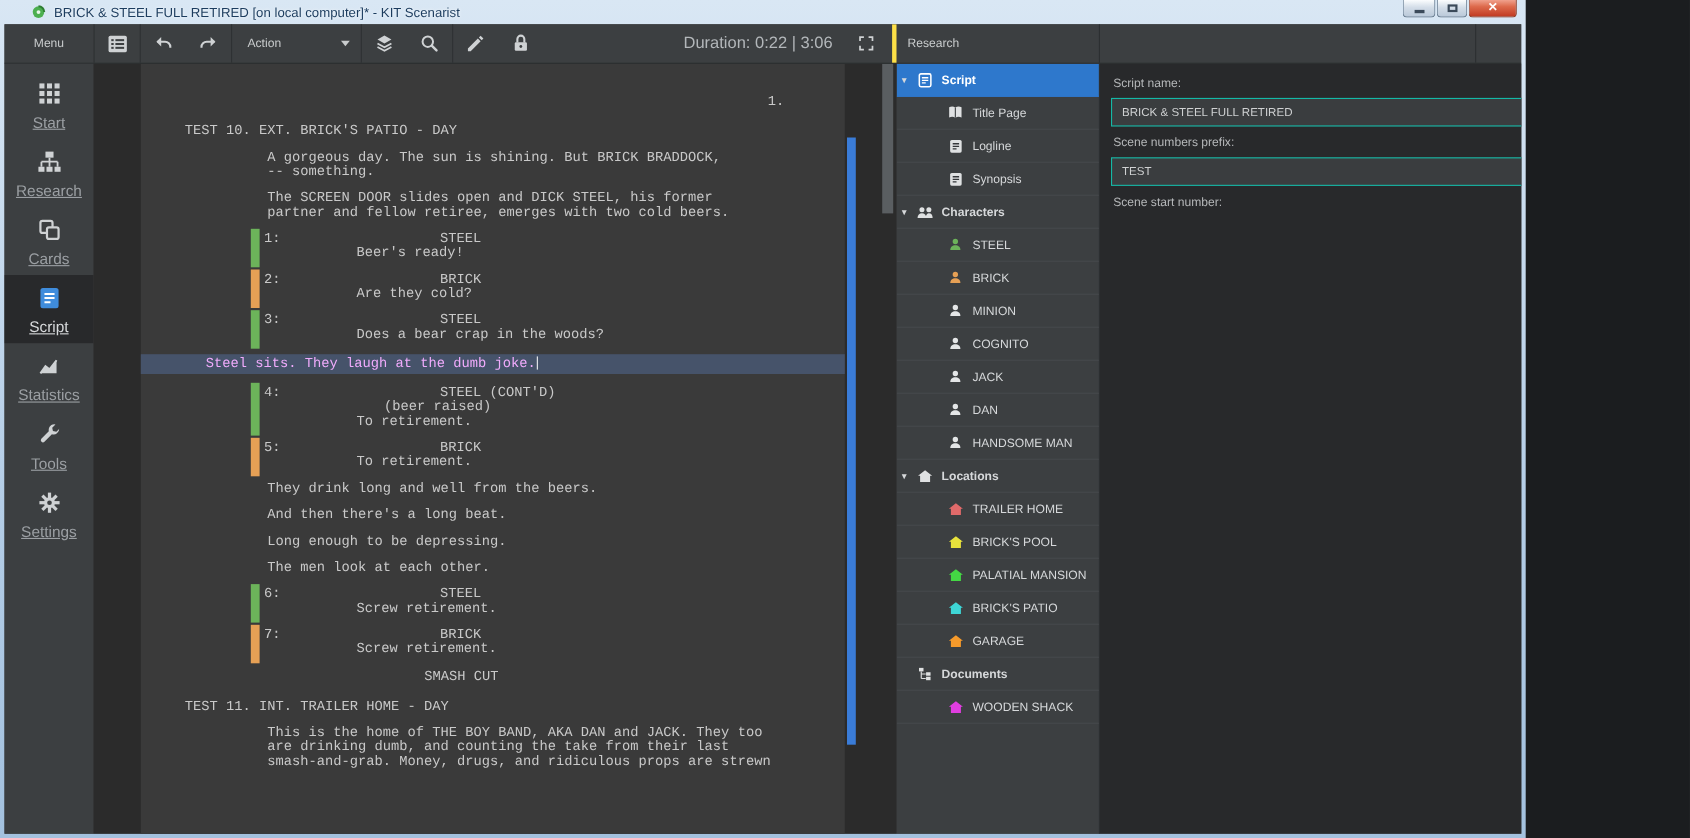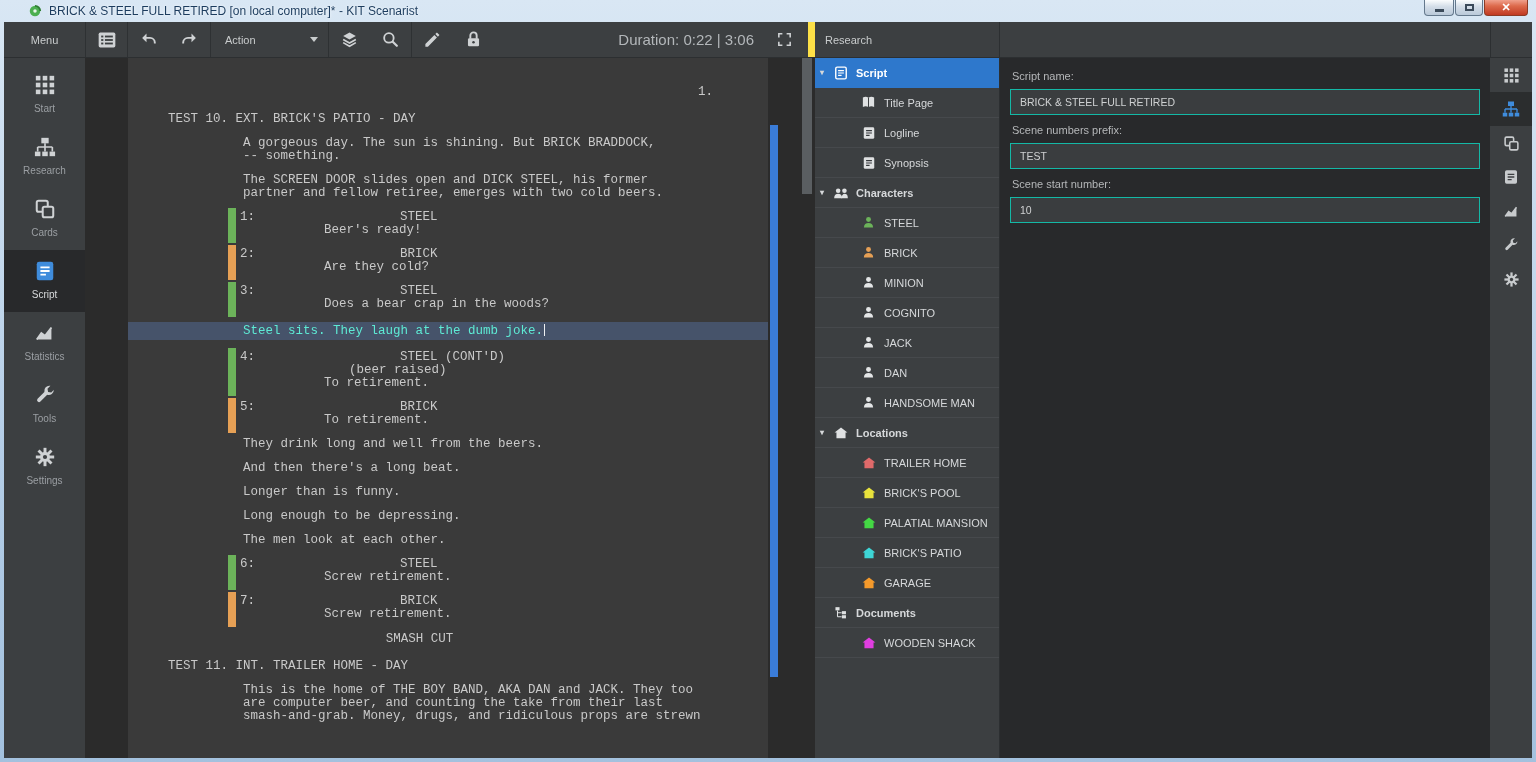--- a/index.html
+++ b/index.html
@@ -1,74 +1,74 @@
 <!DOCTYPE html>
 <html><head>
 <meta charset="utf-8">
 <style>
   html,body{margin:0;padding:0;background:#1b1d1f;}
   *{box-sizing:border-box;}
-  .window{position:relative;width:1536px;height:762px;
+  .window{position:relative;width:1387px;height:762px;
     background:linear-gradient(#d9e7f4,#b4cde6 60%,#a3c1de);
     font-family:"Liberation Sans",sans-serif;overflow:hidden;}
   
   .titlebar{position:absolute;left:0;top:0;right:0;height:22px;display:flex;align-items:center;}
   .app-icon{margin-left:28px;width:14px;height:14px;flex:0 0 auto;}
   .title-text{margin-left:7px;font-size:12px;color:#1c3c5e;text-shadow:0 0 3px rgba(255,255,255,.9);white-space:nowrap;}
   .win-controls{position:absolute;right:8px;top:0;display:flex;}
   .win-btn{height:16px;border:1px solid #64788c;border-top:none;border-radius:0 0 4px 4px;
     background:linear-gradient(#fbfdfe,#d3dde8 45%,#bac9d9);display:flex;align-items:center;justify-content:center;
     color:#3b4a5a;margin-left:1px;cursor:default;}
   .win-btn.min{width:30px;} .win-btn.max{width:28px;}
   .win-btn.close{width:44px;background:linear-gradient(#f0a18d,#dd6a4c 40%,#c03a22);border-color:#8d3b25;color:#fff;}
   .glyph-bar{width:9px;height:3px;background:currentColor;margin-top:5px;}
   .glyph-box{width:9px;height:7px;border:2px solid currentColor;}
   .glyph-x{font-size:11px;font-weight:bold;line-height:1;}
   
   .app{position:absolute;left:4px;top:22px;right:4px;bottom:4px;background:#3c3f41;overflow:hidden;
     display:flex;flex-direction:column;}
   
   .toolbar{height:36px;flex:0 0 36px;display:flex;background:#3c3f41;border-bottom:1px solid #2c2f31;}
-  .tb-left{width:811px;flex:0 0 811px;display:flex;align-items:stretch;border-right:7px solid #fde047;}
+  .tb-left{width:811px;flex:0 0 811px;display:flex;align-items:stretch;border-right:4px solid #fde047;}
   .tsep{width:1px;background:#2e3133;}
   .tb-btn{display:flex;align-items:center;justify-content:center;color:#cfd2d4;cursor:pointer;}
   .menu-btn{width:81px;font-size:11px;color:#c9cccd;}
   .icon-btn{width:41px;}
   .action-dd{width:117px;display:flex;align-items:center;padding:0 10px 0 14px;color:#c9cccd;font-size:11px;cursor:pointer;}
   .caret-down{margin-left:auto;width:0;height:0;border-left:4px solid transparent;border-right:4px solid transparent;border-top:5px solid #c9cccd;}
   .tb-spacer{flex:1;}
   .duration{display:flex;align-items:center;font-size:15px;color:#b3b7ba;white-space:nowrap;}
   .fullscreen-btn{width:40px;margin:0 4px 0 10px;}
   .th-research{width:185px;flex:0 0 185px;display:flex;align-items:center;padding-left:10px;
     font-size:11px;color:#c9cccd;border-right:1px solid #2c2f31;}
   .th-blank{flex:1;}
   .th-corner{width:42px;flex:0 0 42px;border-left:1px solid #2c2f31;}
   
   .main{flex:1;display:flex;min-height:0;}
   
   .sidebar{width:81px;flex:0 0 81px;background:#3c3f41;display:flex;flex-direction:column;padding-top:6px;}
   .side-item{height:62px;display:flex;flex-direction:column;align-items:center;padding-top:10px;cursor:pointer;color:#cfd2d4;}
-  .side-item .lbl{margin-top:7px;font-size:10px;color:#9b9fa3;}
+  .side-item .lbl{margin-top:7px;font-size:14px;color:#9b9fa3;text-decoration:underline;}
   .side-item.active{background:#28292b;color:#3f8cdc;}
   .side-item.active .lbl{color:#d8dadc;}
   
   .editor{width:730px;flex:0 0 730px;background:#2b2b2b;position:relative;overflow:hidden;}
   .page{position:relative;width:640px;margin-left:43px;height:100%;background:#3a3a3a;
     padding:28px 0 0;font-family:"Liberation Mono","DejaVu Sans Mono",monospace;font-size:12.5px;line-height:13px;color:#c9c9c9;}
   .page-number{text-align:right;margin-right:55px;margin-bottom:12px;}
   .block{position:relative;margin-bottom:11px;}
   .type-scene_heading{margin-top:13px;}
   .type-scene_heading .cur-line{margin-left:40px;}
   .type-action .lines{margin-left:115px;}
   .type-dialogue .lines{margin-left:196px;}
   .char-name{margin-left:272px;}
   .paren{margin-left:221px;}
   .type-transition .cur-line{text-align:center;margin-right:55px;}
   .type-current_action{background:#46536a;padding:2px 0;}
-  .type-current_action .cur-line{margin-left:115px;color:#5eead4;}
+  .type-current_action .cur-line{margin-left:59px;color:#f0abfc;}
   .cursor{display:inline-block;width:1px;height:12px;background:#eef0f2;vertical-align:-2px;margin-left:1px;}
   .marker{position:absolute;left:100px;top:-3px;bottom:-6px;width:8px;}
   .dlg-number{position:absolute;left:112px;top:0;}
   .scene-bar{position:absolute;right:37px;top:67px;width:8px;height:552px;background:#3a7cd8;}
   .editor-scrollbar{position:absolute;right:3px;top:0;width:10px;height:136px;background:#5a5e61;cursor:pointer;}
   
   .tree{width:185px;flex:0 0 185px;background:#3c3f41;border-right:1px solid #2c2f31;overflow:hidden;}
   .tree-row{height:30px;display:flex;align-items:center;border-bottom:1px solid #46494c;
     font-size:11px;color:#d6d8da;cursor:pointer;white-space:nowrap;}
   .tree-row.level-0{padding-left:5px;font-weight:bold;}
@@ -394,27 +394,20 @@
             <div class="block type-action">
 
               <div class="lines">
                 <div>And then there's a long beat.</div>
               </div>
 
             </div>
             <div class="block type-action">
 
               <div class="lines">
-                <div>Longer than is funny.</div>
-              </div>
-
-            </div>
-            <div class="block type-action">
-
-              <div class="lines">
                 <div>Long enough to be depressing.</div>
               </div>
 
             </div>
             <div class="block type-action">
 
               <div class="lines">
                 <div>The men look at each other.</div>
               </div>
 
@@ -444,21 +437,21 @@
               <div class="cur-line"><span>SMASH CUT</span><span class="cursor keep-space" style="visibility: hidden;"></span></div>
             </div>
             <div class="block type-scene_heading">
 
               <div class="cur-line"><span>TEST 11. INT. TRAILER HOME - DAY</span><span class="cursor keep-space" style="visibility: hidden;"></span></div>
             </div>
             <div class="block type-action">
 
               <div class="lines">
                 <div>This is the home of THE BOY BAND, AKA DAN and JACK. They too</div>
-                <div>are computer beer, and counting the take from their last</div>
+                <div>are drinking dumb, and counting the take from their last</div>
                 <div>smash-and-grab. Money, drugs, and ridiculous props are strewn</div>
               </div>
 
             </div>
           </div>
         <div class="scene-bar"></div>
         <div class="editor-scrollbar"></div>
       </div>
 
       <div class="tree">
@@ -753,21 +746,20 @@
       <div>
             <div class="field-label">Script name:</div>
             <div class="field-input">BRICK &amp; STEEL FULL RETIRED</div>
           </div>
           <div>
             <div class="field-label">Scene numbers prefix:</div>
             <div class="field-input">TEST</div>
           </div>
           <div>
             <div class="field-label">Scene start number:</div>
-            <div class="field-input">10</div>
           </div>
         </div>
 
       <div class="rstrip">
 
       <div class="rs-item">
             <span>
               <svg width="17" height="17" viewBox="0 0 24 24">
                 <g fill="currentColor">
                   <rect x="2" y="2" width="5" height="5"></rect>

